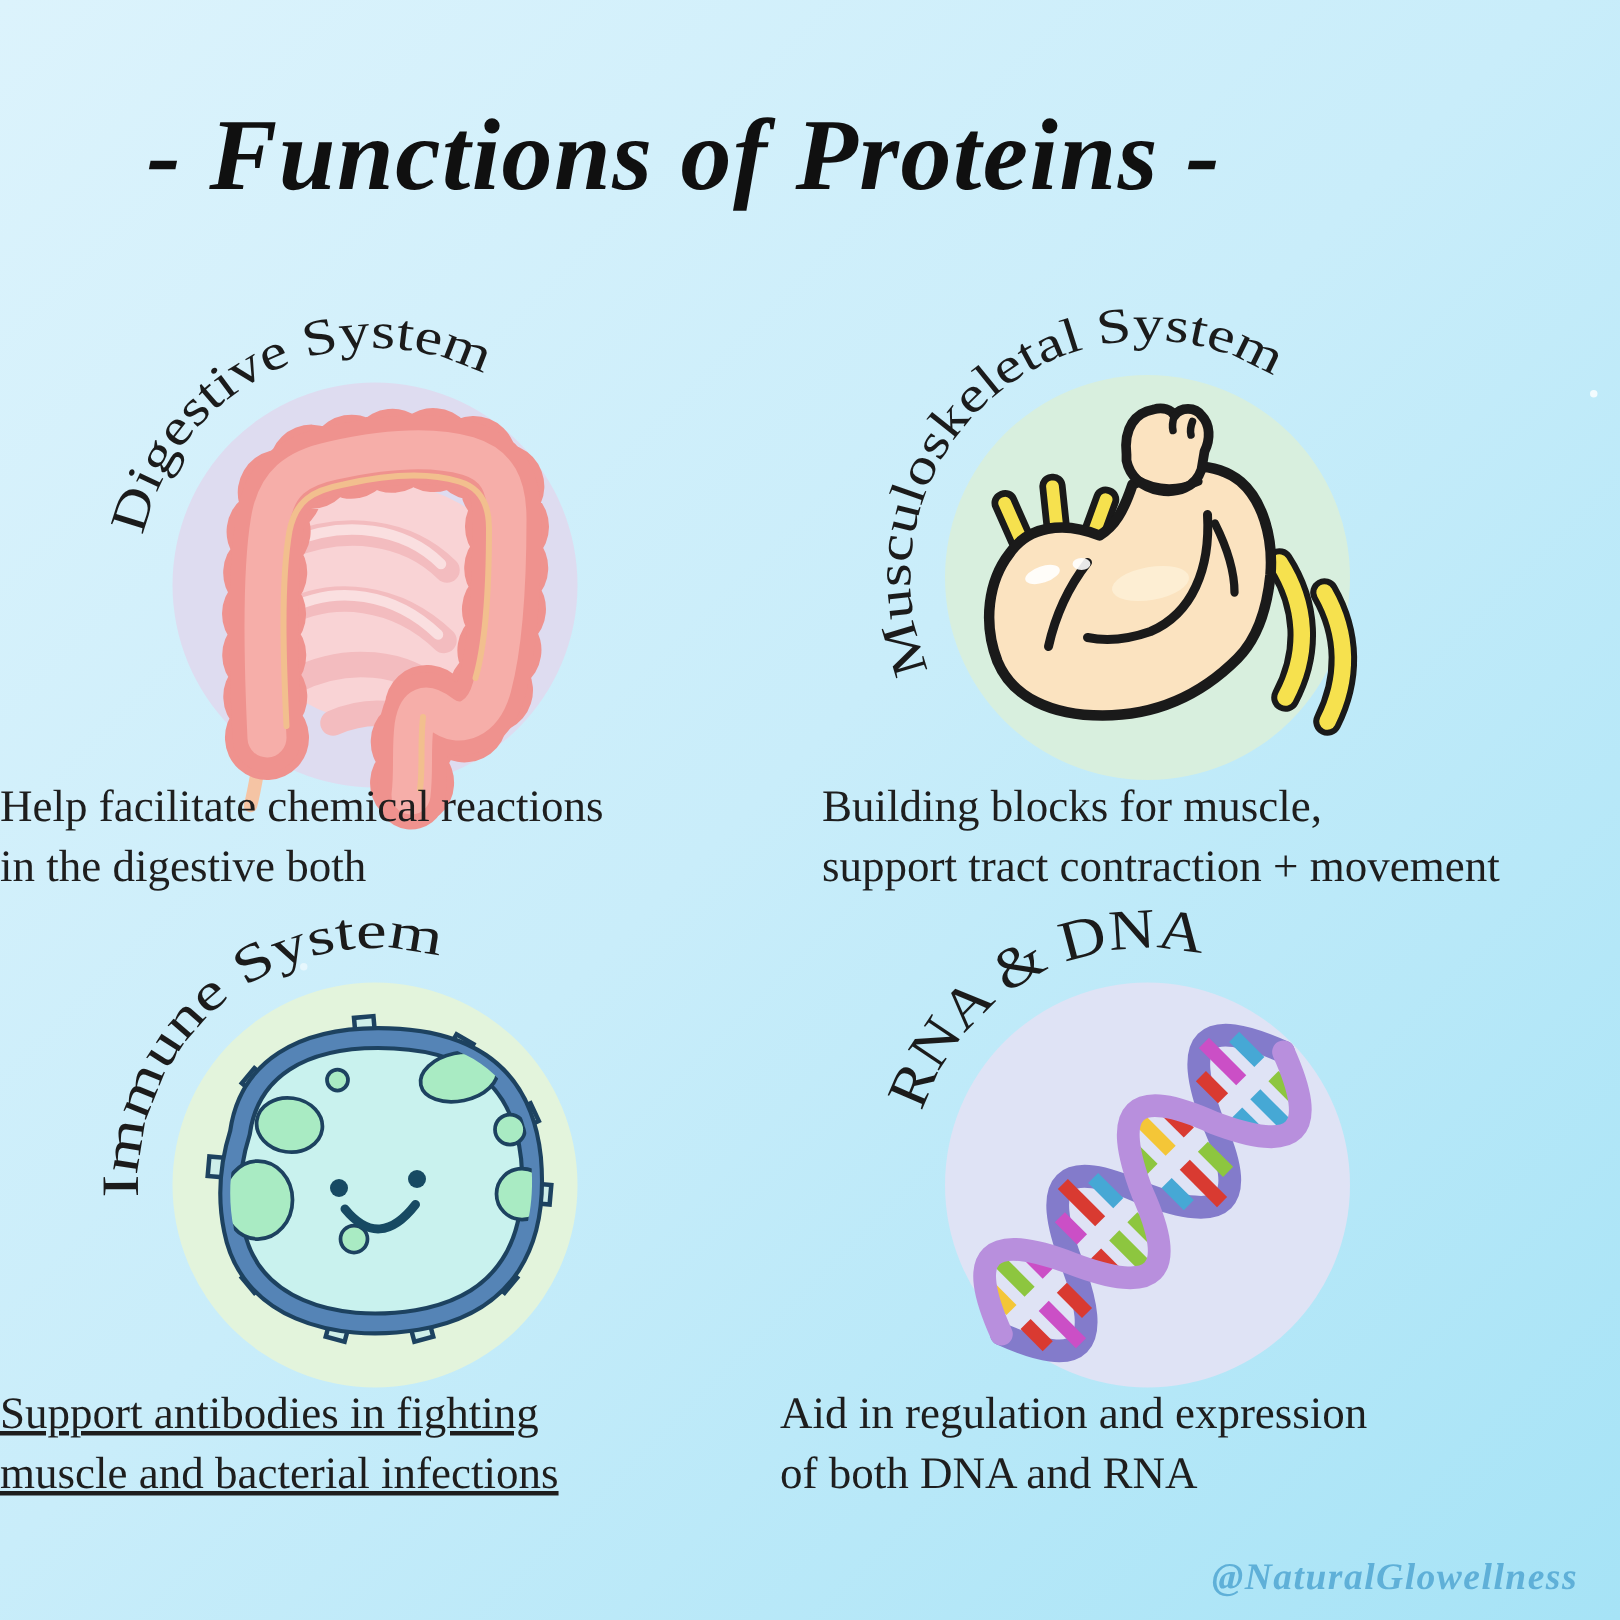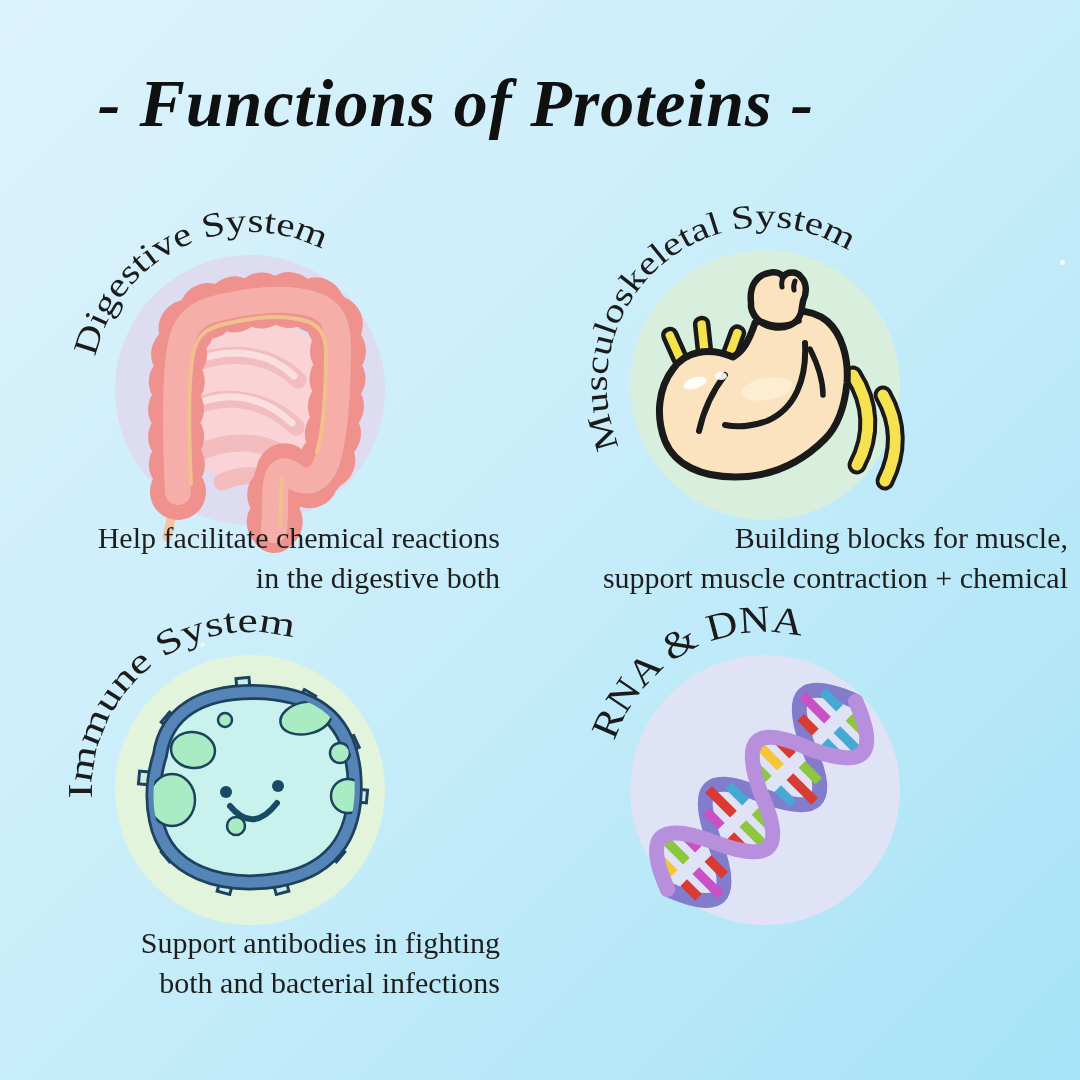--- a/index.html
+++ b/index.html
@@ -16,27 +16,27 @@
   }
   .quad{position:absolute;}
   .q1{left:30px;top:140px;}
   .q2{left:545px;top:135px;}
   .q3{left:30px;top:540px;}
   .q4{left:545px;top:540px;}
   .arclabel{
     font-family:"Liberation Serif",serif;fill:#1b1b1b;
   }
   .caption{
-    position:absolute;text-align:right;color:#1e1e1e;
+    position:absolute;text-align:left;color:#1e1e1e;
     font-size:30px;line-height:40px;
   }
   .caption span{display:block;}
   .cap1{left:0px;top:518px;width:500px;}
   .cap2{left:548px;top:518px;width:520px;}
-  .cap3{left:0px;top:923px;width:500px;}
+  .cap3{left:0px;top:923px;width:500px;text-decoration:underline;}
   .cap4{left:520px;top:923px;width:510px;}
   .watermark{
     position:absolute;right:28px;top:1038px;
     font-size:25px;font-style:italic;font-weight:bold;color:#5fb0d8;
     font-family:"Liberation Serif",cursive,serif;letter-spacing:1px;
   }
   .sparkle{position:absolute;width:5px;height:5px;border-radius:50%;background:#ffffff;opacity:.8;}
 </style>
 </head>
 <body>
@@ -186,23 +186,28 @@
       <textPath href="#arc3">RNA &amp; DNA</textPath>
     </text>
   </svg>
 
   <div class="caption cap1">
     <span>Help facilitate chemical reactions</span>
     <span>in the digestive both</span>
   </div>
   <div class="caption cap2">
     <span>Building blocks for muscle,</span>
-    <span>support muscle contraction + chemical</span>
+    <span>support tract contraction + movement</span>
   </div>
   <div class="caption cap3">
     <span>Support antibodies in fighting</span>
-    <span>both and bacterial infections</span>
+    <span>muscle and bacterial infections</span>
+  </div>
+  <div class="caption cap4">
+    <span>Aid in regulation and expression</span>
+    <span>of both DNA and RNA</span>
   </div>
 
   <div class="sparkle" style="left:1060px;top:260px;"></div>
   <div class="sparkle" style="left:200px;top:642px;opacity:.5;"></div>
 
+  <div class="watermark">@NaturalGlowellness</div>
 </div>
 
 </body></html>

